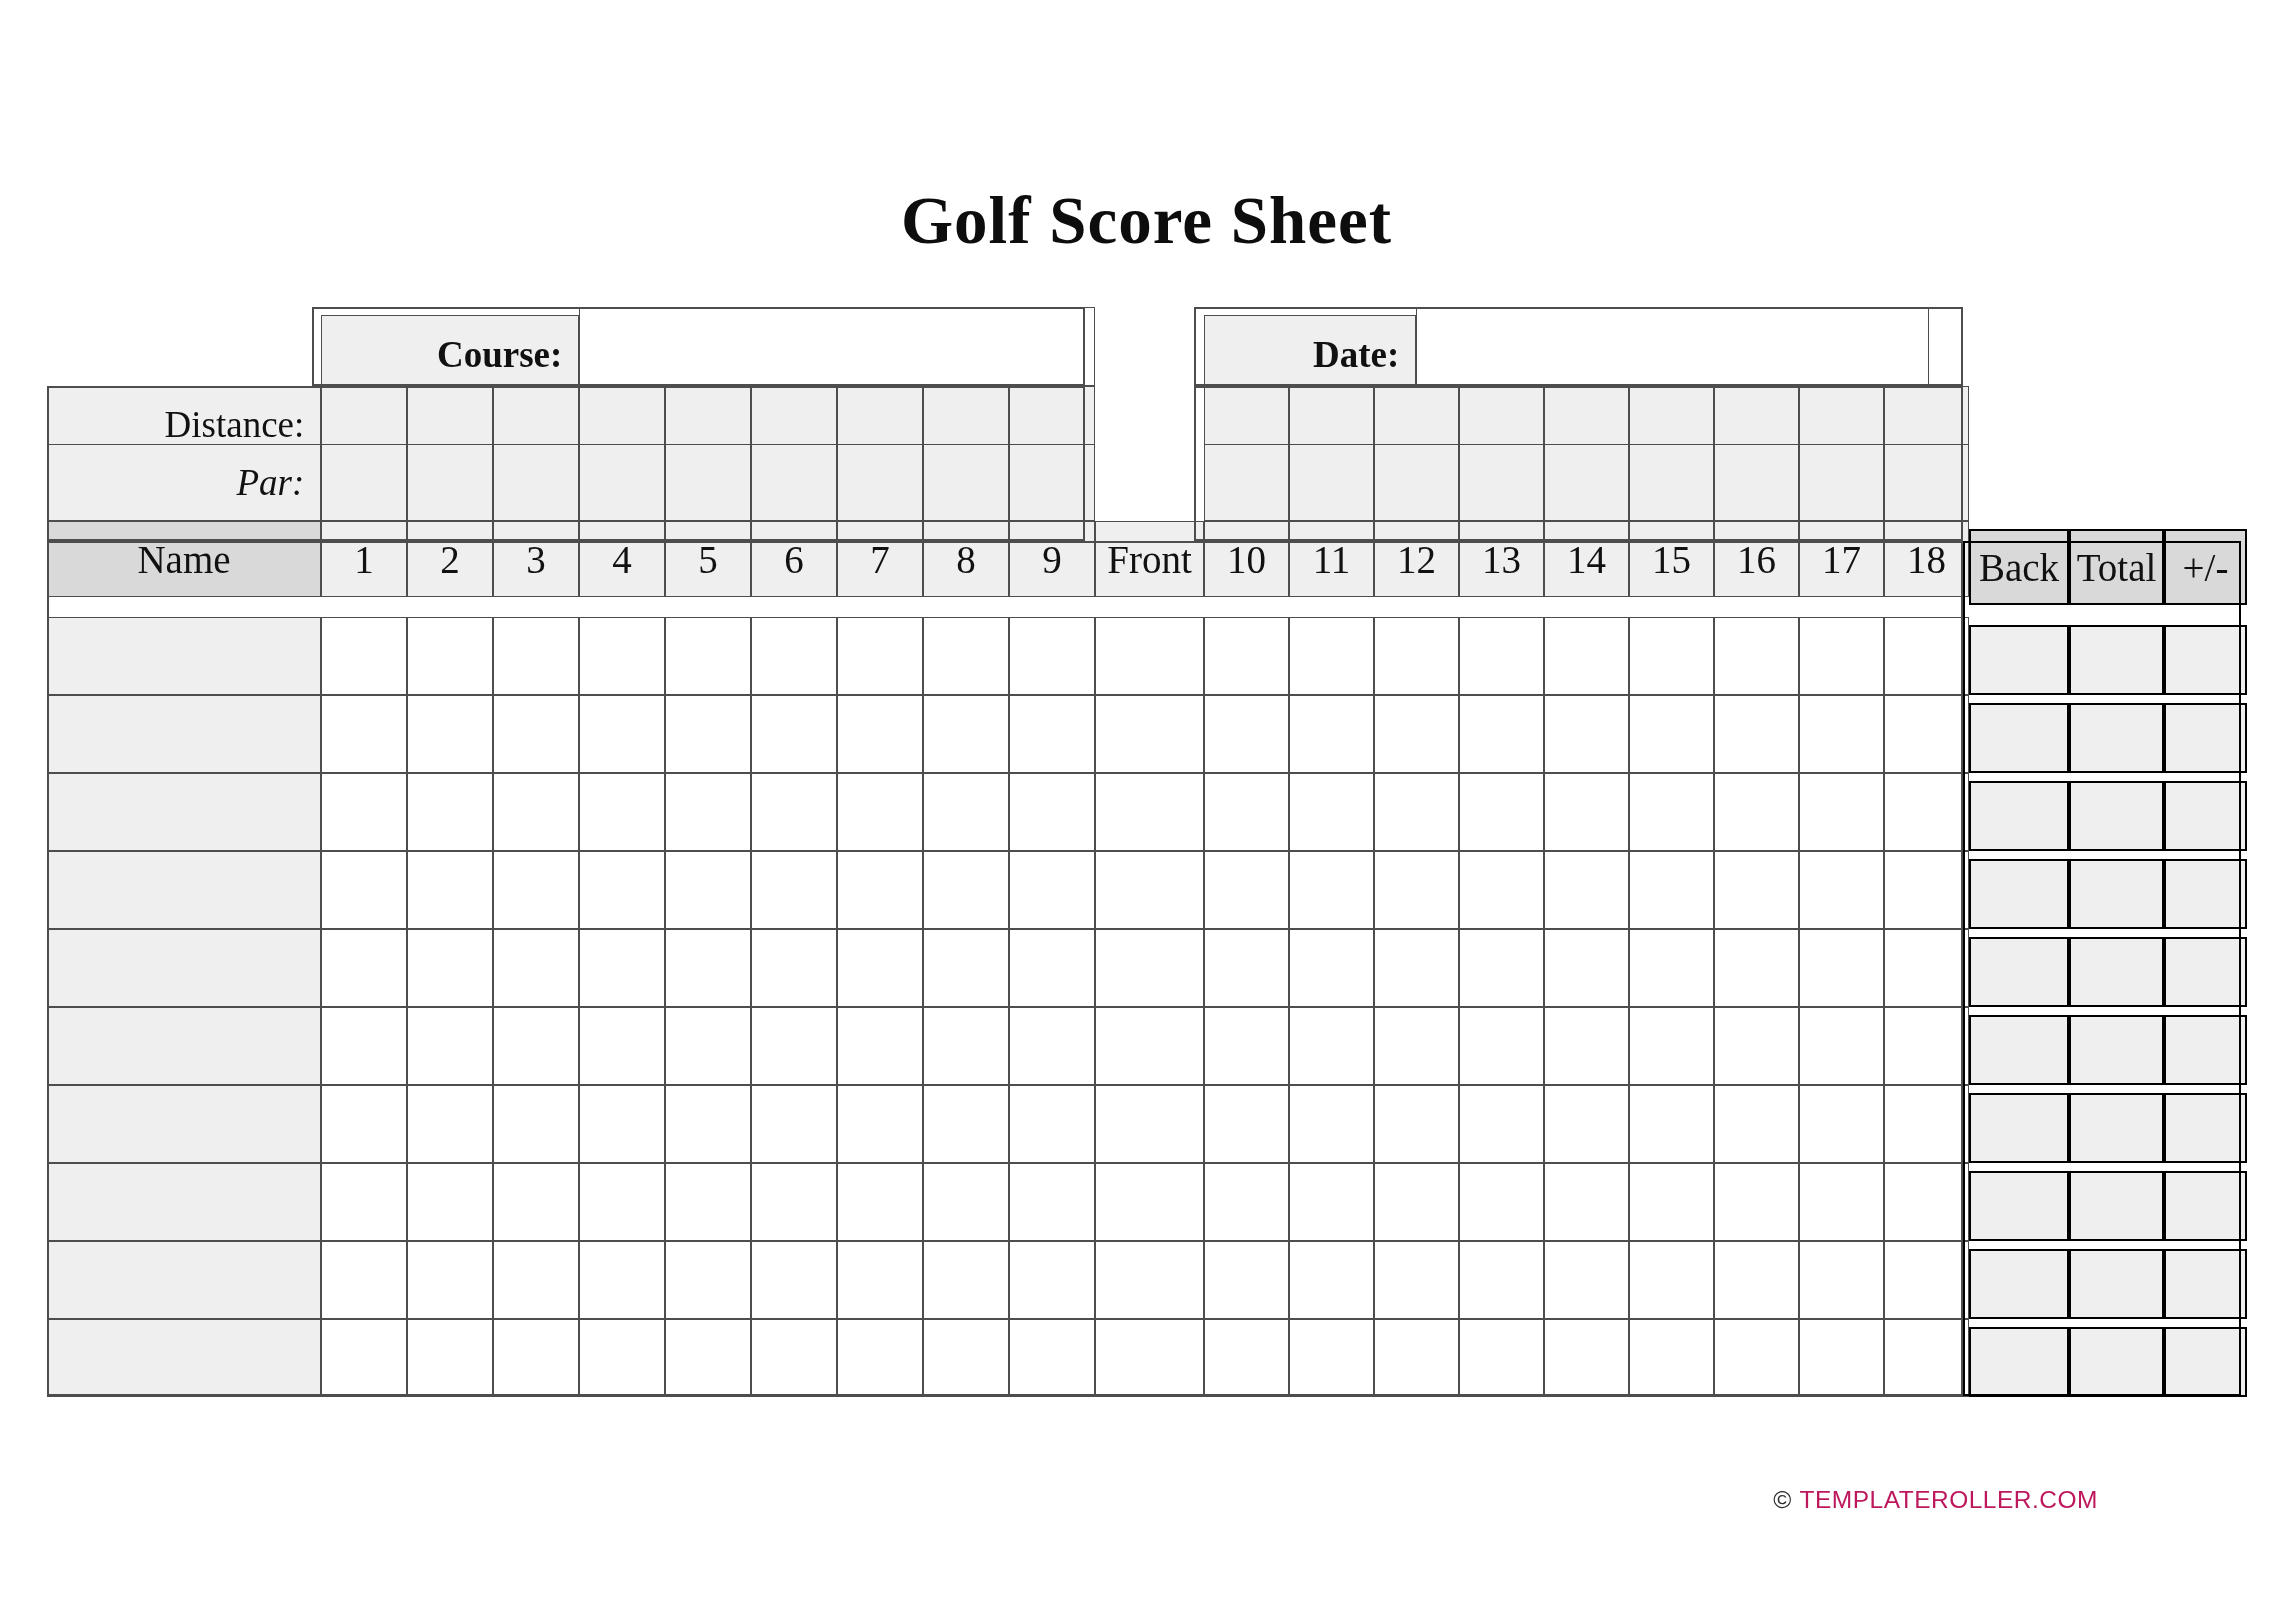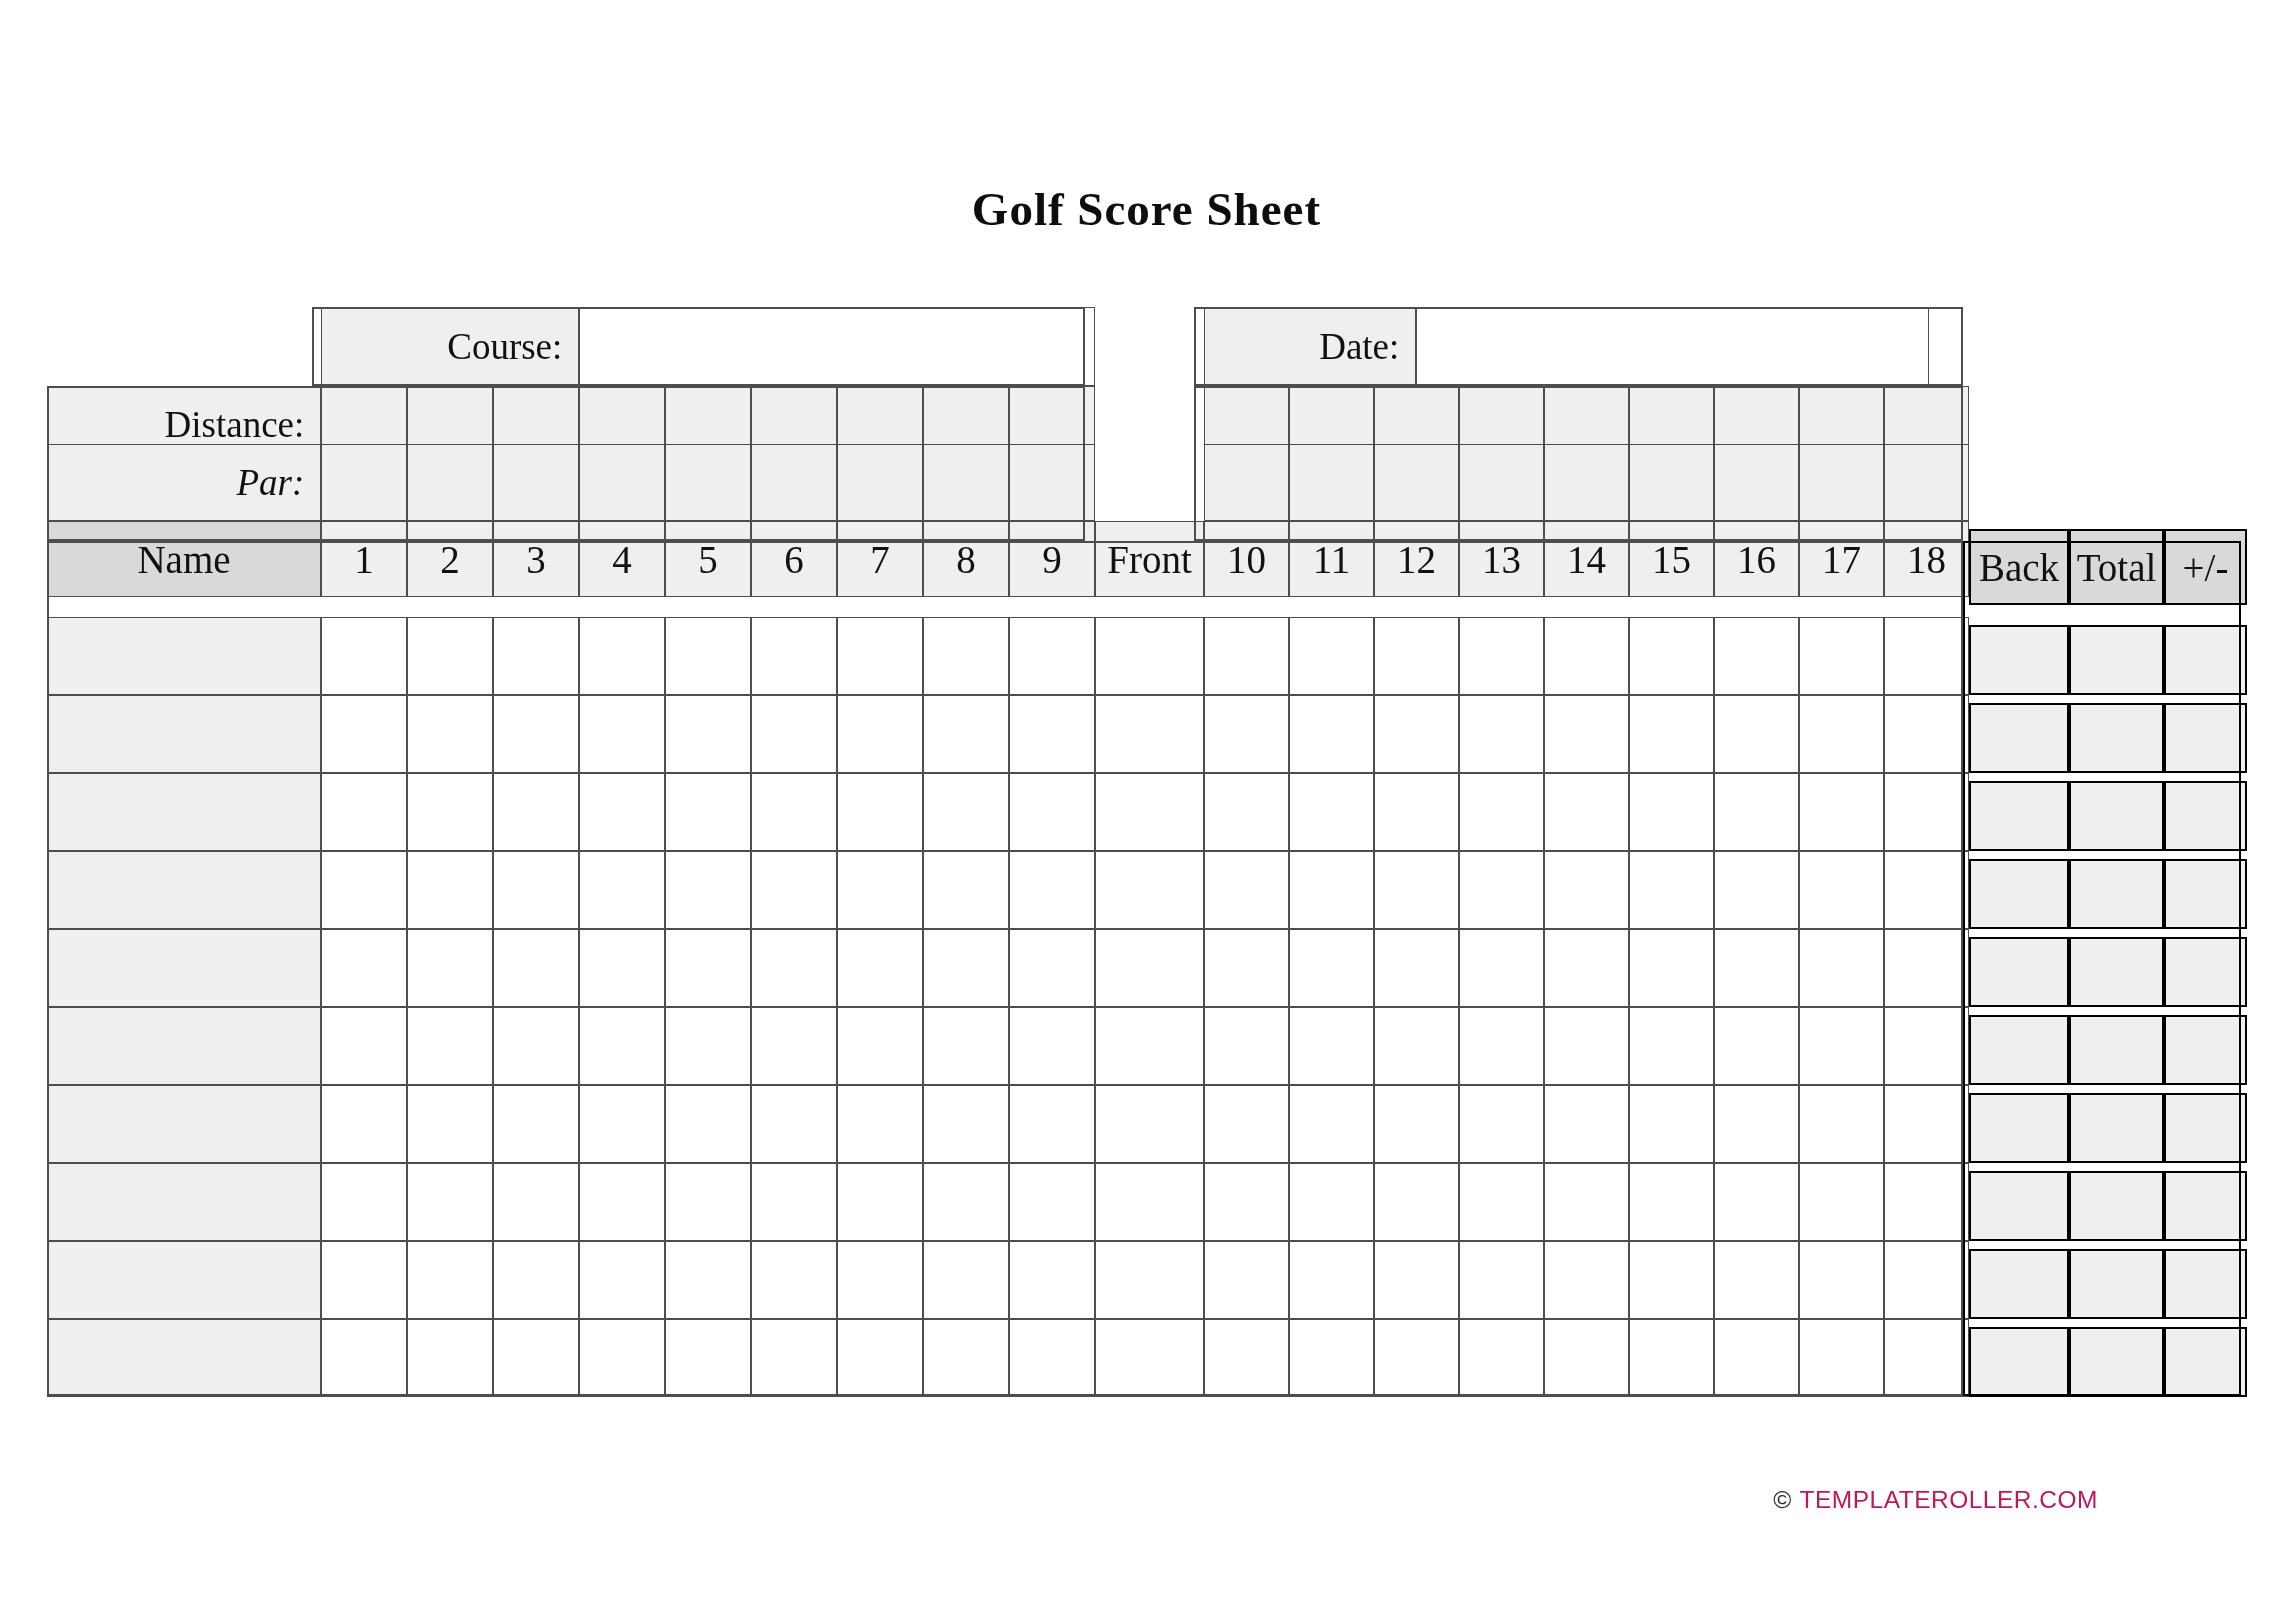--- a/index.html
+++ b/index.html
@@ -1,34 +1,34 @@
 <!DOCTYPE html>
 <html><head>
 <meta charset="utf-8">
 <style>
   html,body{margin:0;padding:0;background:#fff;}
   .page{position:relative;width:2293px;height:1623px;background:#ffffff;
         font-family:"Liberation Serif",serif;overflow:hidden;}
   .title{position:absolute;left:0;right:0;top:182px;margin:0;text-align:center;
-         font-size:47px;font-weight:700;color:#0d0d0d;letter-spacing:1px;}
+         font-size:67px;font-weight:700;color:#0d0d0d;letter-spacing:1px;}
   
   .row{position:absolute;left:47px;display:flex;}
   .holes{display:contents;}
   .cell{box-sizing:border-box;flex:0 0 auto;height:100%;
         border:1px solid #4d4d4d;display:flex;align-items:center;justify-content:center;
         font-size:39px;color:#111;}
   #player-rows{position:absolute;left:47px;top:617px;}
   .prow{display:flex;height:78px;}
   .prow .cell{height:auto;}
   .gray{background:#efefef;}
   .dgray{background:#d9d9d9;}
   .white{background:#ffffff;}
   .spacer{border-color:transparent;background:transparent;}
   .rlabel{justify-content:flex-end;padding-right:15.7px;font-size:37px;}
-  .bold{font-weight:400;}
+  .bold{font-weight:700;margin-top:8px;}
   .blk{border:2px solid #000;margin-top:8px;}
   
   .w-name{width:274px;}
   .w-fh{width:86px;}
   .w-front{width:109px;}
   .w-bh{width:85px;}
   .w-back{width:100px;}
   .w-total{width:95px;}
   .w-pm{width:83px;}
   .w-clabel{width:258px;}

